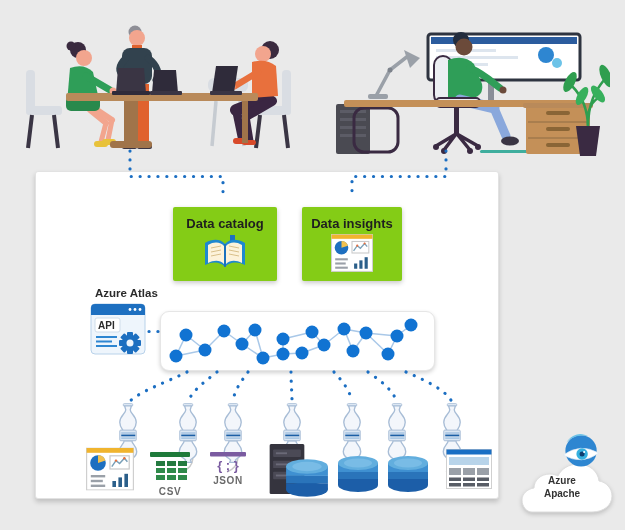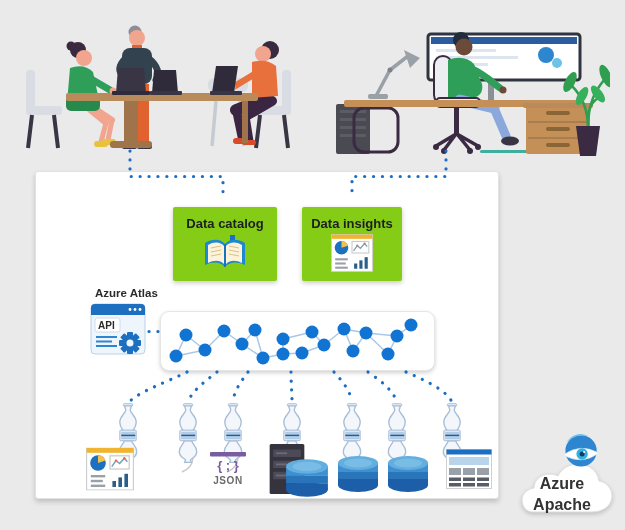--- a/index.html
+++ b/index.html
@@ -14,21 +14,21 @@
   .net-panel{position:absolute;left:160px;top:311px;width:273px;height:58px;background:#fff;
              border:1px solid #e6e6e6;border-radius:9px;box-shadow:0 2px 4px rgba(0,0,0,.18);}
   .overlay{position:absolute;left:0;top:0;width:625px;height:530px;pointer-events:none;}
   .dots{stroke:#1b6ec2;stroke-width:3.2;stroke-linecap:round;stroke-dasharray:0.1 8.8;fill:none;}
   .curl{stroke:#c9c9c9;stroke-width:1.5;fill:none;}
   .source{position:absolute;display:flex;flex-direction:column;align-items:center;}
   .src-label{font-size:10px;letter-spacing:.6px;color:#6a6a6a;margin-top:2px;font-weight:600;}
   .json-glyph{font-size:13px;font-weight:700;color:#7a5ba0;line-height:15px;}
   .cloud-wrap{position:absolute;left:510px;top:430px;width:115px;height:95px;}
   .cloud-svg{position:absolute;left:0;top:20px;filter:drop-shadow(0 2px 2px rgba(0,0,0,.18));}
-  .cloud-text{position:absolute;left:10px;top:44px;width:84px;text-align:center;font-size:16px;
+  .cloud-text{position:absolute;left:10px;top:44px;width:84px;text-align:center;font-size:10px;
               font-weight:600;color:#333;line-height:1.3;}
   .eye-svg{position:absolute;left:46px;top:2px;}
 </style>
 </head>
 <body>
 
 <div class="canvas">
 
   <svg width="0" height="0" style="position:absolute">
     <defs>
@@ -341,20 +341,37 @@
       <use href="#sym-funnel" x="438" y="403" width="28" height="60"></use>
     </g>
   </svg>
 
   <div class="source" style="left:86px;top:447px">
     <svg width="48" height="44" viewBox="0 0 40 36">
         <use href="#sym-report"></use>
       </svg>
   </div>
 
+  <div class="source" style="left:148px;top:452px">
+    <svg width="44" height="32" viewBox="0 0 44 32">
+      <rect x="2" y="0" width="40" height="5" rx="1" fill="#1e7a3a"></rect>
+      <g fill="#2f8a4a">
+        <rect x="8" y="9" width="9" height="5" fill="#257a40"></rect>
+          <rect x="19" y="9" width="9" height="5" fill="#257a40"></rect>
+          <rect x="30" y="9" width="9" height="5" fill="#257a40"></rect>
+        <rect x="8" y="16" width="9" height="5"></rect>
+          <rect x="19" y="16" width="9" height="5"></rect>
+          <rect x="30" y="16" width="9" height="5"></rect>
+        <rect x="8" y="23" width="9" height="5"></rect>
+          <rect x="19" y="23" width="9" height="5"></rect>
+          <rect x="30" y="23" width="9" height="5"></rect>
+      </g>
+    </svg>
+    <span class="src-label">CSV</span>
+  </div>
 
   <div class="source" style="left:206px;top:452px">
     <svg width="44" height="6" viewBox="0 0 44 6">
       <rect x="4" y="0" width="36" height="4.5" rx="1" fill="#7a5ba0"></rect>
     </svg>
     <div class="json-glyph">{ ; }</div>
     <span class="src-label">JSON</span>
   </div>
 
   <div class="illus" style="left:268px;top:444px;width:66px;height:52px;position:absolute">

